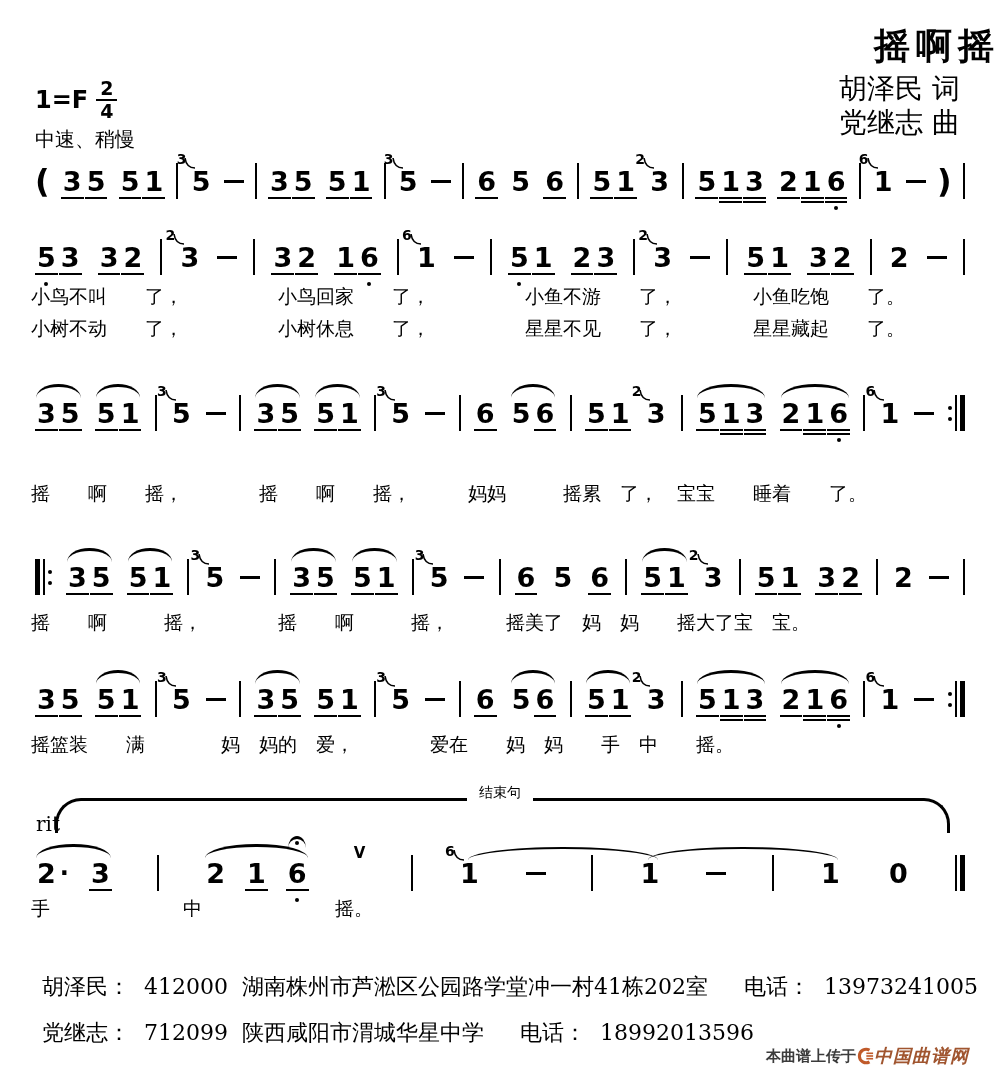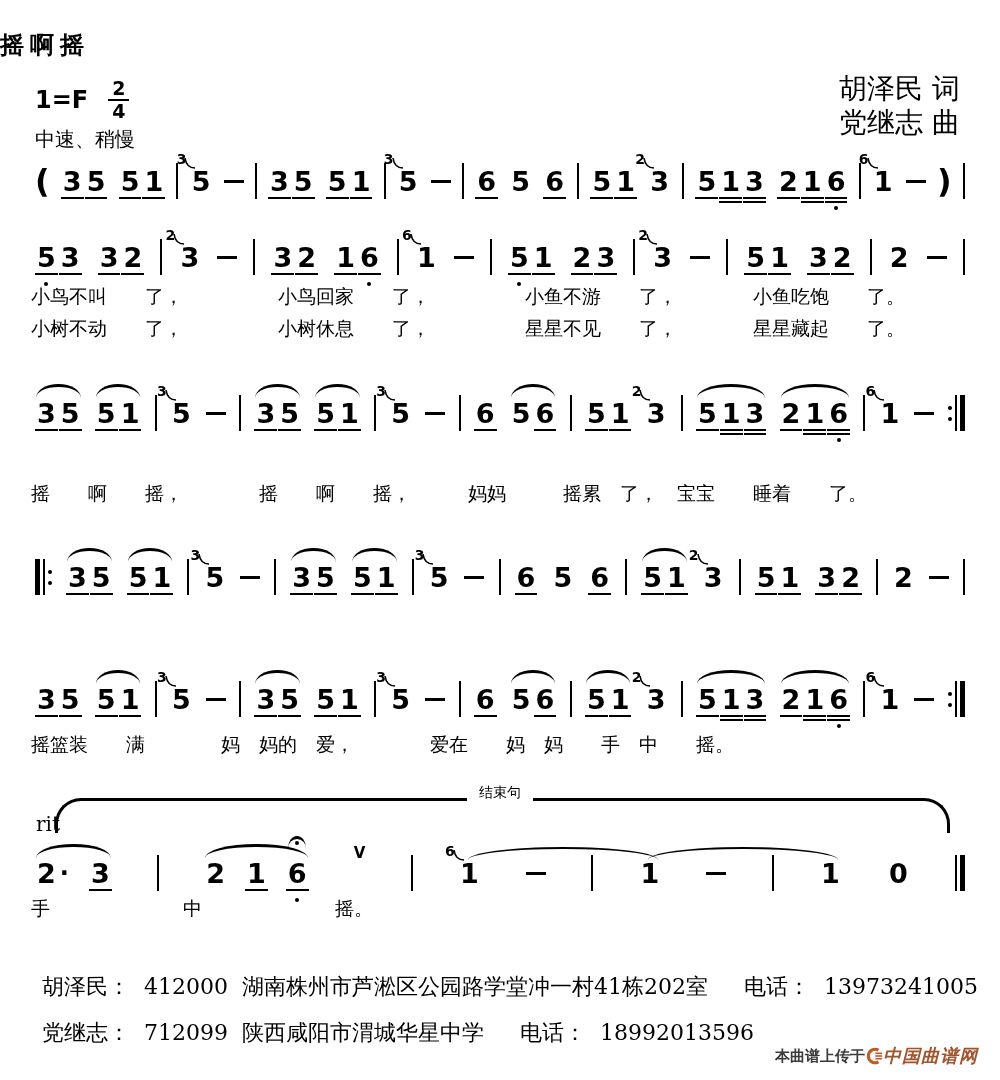--- a/index.html
+++ b/index.html
@@ -1,23 +1,23 @@
 <!DOCTYPE html>
 <html><head>
 <meta charset="utf-8">
 <style>
   html,body{margin:0;padding:0;background:#e8e8e8;}
   .page{position:relative;width:1000px;height:1080px;background:#ffffff;color:#000;
         font-family:"DejaVu Serif","Liberation Serif",serif;overflow:hidden;margin:0 auto;}
 
   
-  .title{position:absolute;top:29px;left:0;right:0;text-align:left;
-         font-size:24px;font-weight:bold;letter-spacing:6px;}
+  .title{position:absolute;top:22px;left:0;right:0;text-align:right;
+         font-size:36px;font-weight:bold;letter-spacing:6px;}
   .keysig{position:absolute;top:78px;left:35px;font-size:24px;font-weight:bold;
-          display:flex;align-items:center;gap:20px;font-family:"DejaVu Sans",sans-serif;}
+          display:flex;align-items:center;gap:8px;font-family:"DejaVu Sans",sans-serif;}
   .frac{display:inline-block;text-align:center;font-size:19px;line-height:1.1;}
   .frac .num{display:block;border-bottom:2px solid #000;padding:0 4px;}
   .frac .den{display:block;}
   .tempo{position:absolute;top:126px;left:35px;font-size:20px;}
   .credits{position:absolute;top:72px;right:40px;text-align:left;font-size:28px;line-height:34px;}
 
   
   .score-line{position:absolute;left:0;right:0;padding:0 35px;height:42px;
               display:flex;justify-content:space-between;align-items:center;
               font-family:"DejaVu Sans","Liberation Sans",sans-serif;}
@@ -62,21 +62,21 @@
             font-family:"DejaVu Serif","Liberation Mono",serif;}
 
   
   .lyric{position:absolute;left:0;padding-left:31px;white-space:pre;font-size:19px;}
   .ly1{top:284px}.ly2{top:316px}.ly3{top:448px}.ly4{top:481px}
   .ly5{top:610px}.ly6{top:732px}.ly7{top:896px}
 
   
   .contact{position:absolute;left:42px;font-size:22px;white-space:pre;}
   .ct1{top:972px}.ct2{top:1018px}
-  .watermark{position:absolute;right:22px;top:1044px;display:flex;align-items:center;}
+  .watermark{position:absolute;right:31px;top:1044px;display:flex;align-items:center;}
   .wm-prefix{font-size:15px;font-weight:bold;color:#3b3b3b;}
   .wm-site{font-size:18px;font-weight:bold;font-style:italic;letter-spacing:1px;}
 </style>
 </head>
 <body>
 
 <div class="page">
 
   <div class="title">摇啊摇</div>
 
@@ -709,20 +709,21 @@
       </span>
       <span class="barline"></span>
       <span class="grp">
         <span class="note">
           <span class="digit">2</span>
         </span>
       </span>
       <span class="dash"></span>
       <span class="barline"></span>
     </div>
+  <div class="lyric ly5">摇　　啊　　　摇，　　　　摇　　啊　　　摇，　　　摇美了　妈　妈　　摇大了宝　宝。</div>
 
   <div class="score-line sl5">
       <span class="grp">
         <span class="note">
           <span class="digit">3</span>
           <i class="ln l1"></i>
         </span>
         <span class="note">
           <span class="digit">5</span>
           <i class="ln l1"></i>

